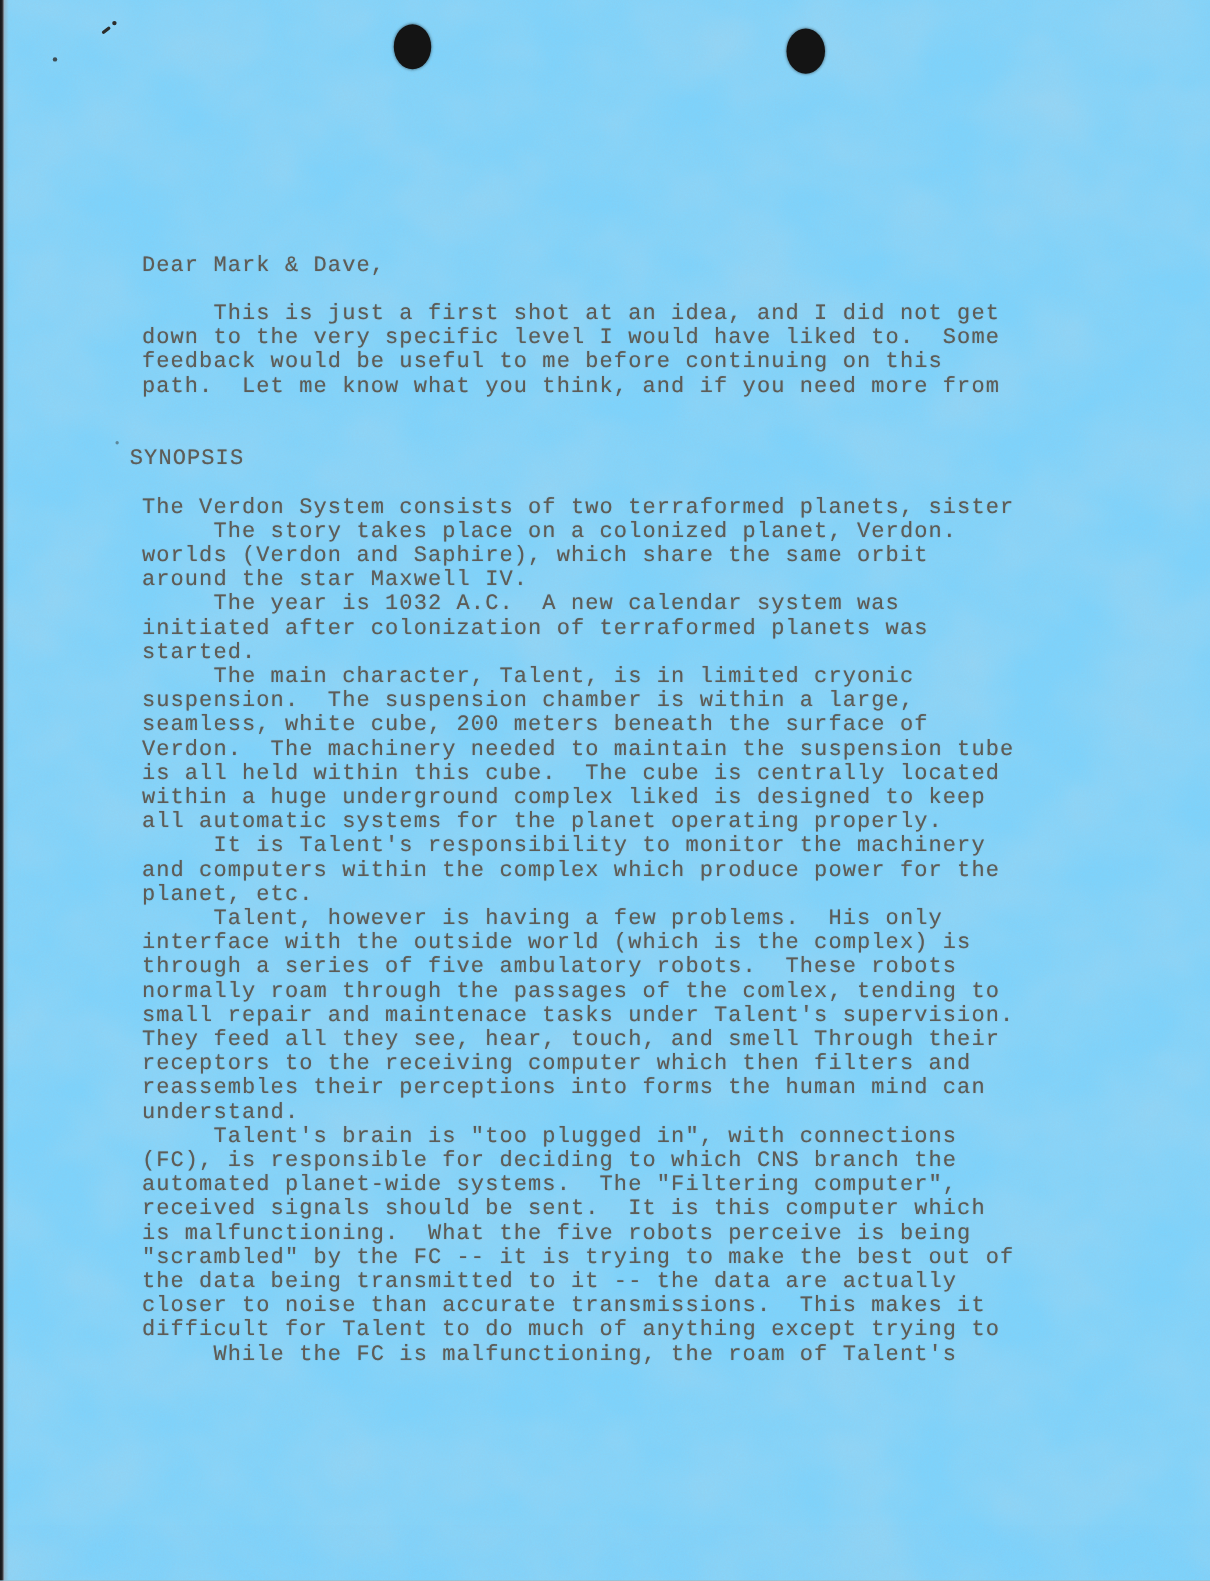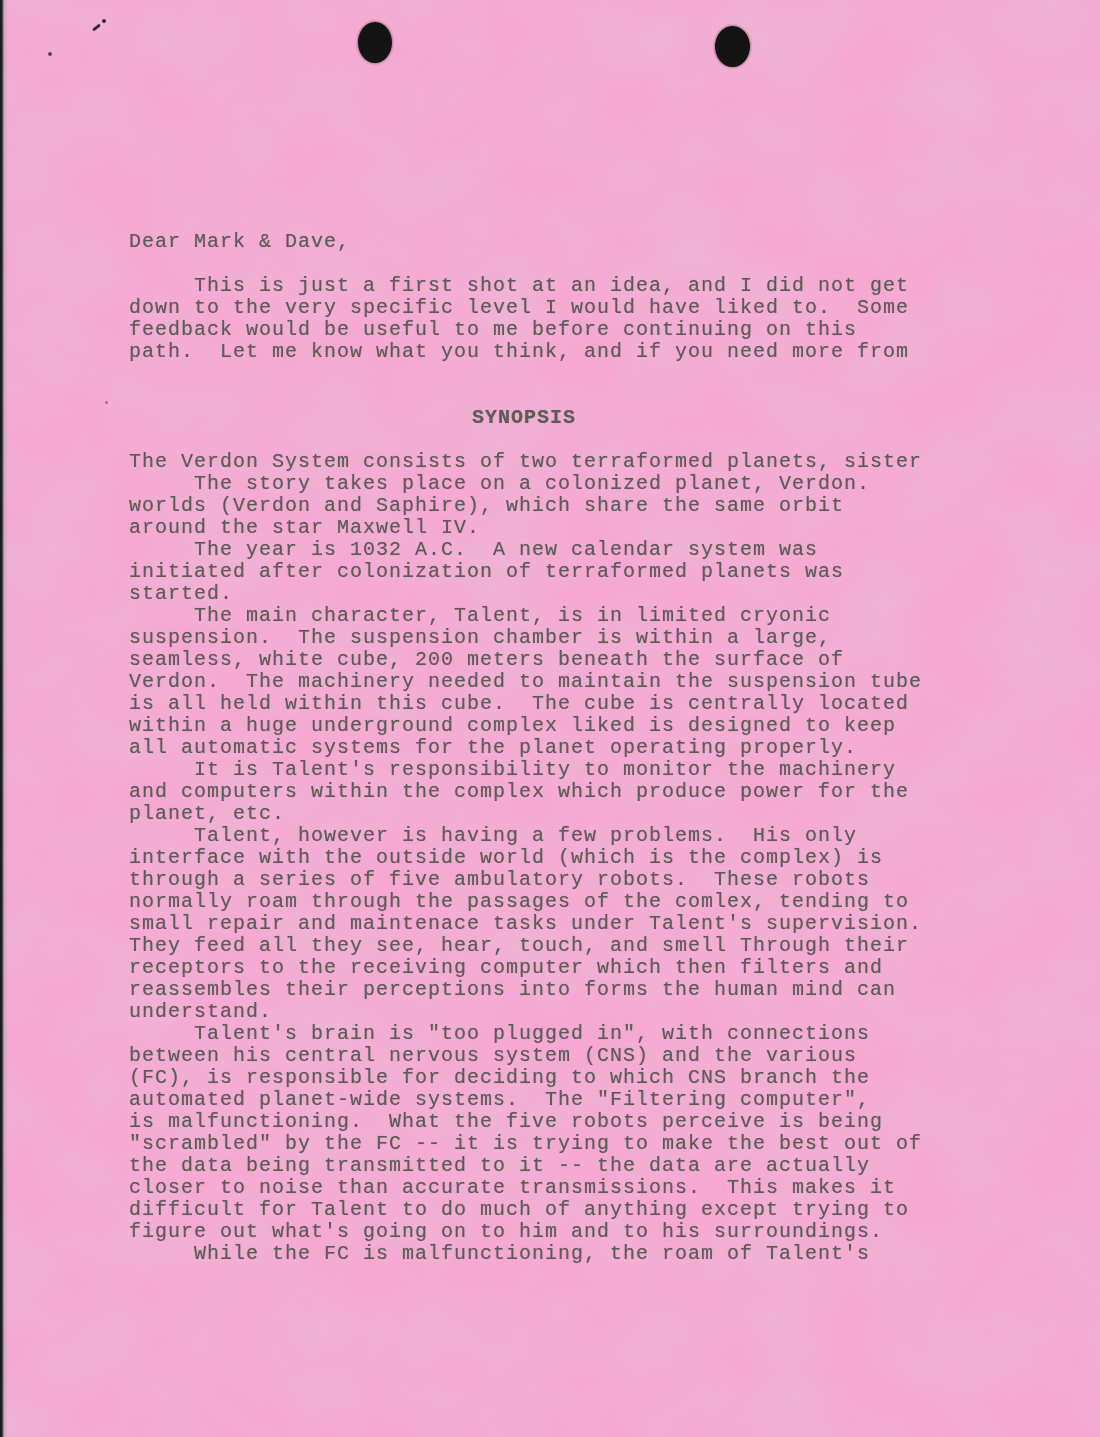--- a/index.html
+++ b/index.html
@@ -4,21 +4,21 @@
 <style>
   html, body {
     margin: 0;
     padding: 0;
     background: #b0b0ac;
   }
   .page {
     position: relative;
     width: 1100px;
     height: 1437px;
-    background: #f9a8d4;
+    background: #7dd3fc;
     overflow: hidden;
     font-family: "Liberation Mono", "DejaVu Sans Mono", monospace;
   }
   .texture-layer {
     position: absolute;
     left: 0; top: 0;
     width: 1100px;
     height: 1437px;
     pointer-events: none;
   }
@@ -56,23 +56,21 @@
     font-size: 20px;
     letter-spacing: 1px;
     text-shadow: 0 0 1px rgba(93,92,87,0.55);
   }
   .line {
     white-space: pre;
     height: 22px;
     line-height: 22px;
   }
   .line.center {
-    text-align: center;
     transform: translateX(-11px);
-    font-weight: bold;
   }
 </style>
 </head>
 <body>
 
 <div class="page">
 
   <svg class="texture-layer" width="1100" height="1437" xmlns="http://www.w3.org/2000/svg">
     <filter id="mottle" x="0" y="0" width="100%" height="100%">
       <feTurbulence type="fractalNoise" baseFrequency="0.011 0.013" numOctaves="3" seed="7"></feTurbulence>
@@ -127,25 +125,24 @@
       <div class="line">     Talent, however is having a few problems.  His only</div>
       <div class="line">interface with the outside world (which is the complex) is</div>
       <div class="line">through a series of five ambulatory robots.  These robots</div>
       <div class="line">normally roam through the passages of the comlex, tending to</div>
       <div class="line">small repair and maintenace tasks under Talent's supervision.</div>
       <div class="line">They feed all they see, hear, touch, and smell Through their</div>
       <div class="line">receptors to the receiving computer which then filters and</div>
       <div class="line">reassembles their perceptions into forms the human mind can</div>
       <div class="line">understand.</div>
       <div class="line">     Talent's brain is "too plugged in", with connections</div>
-      <div class="line">between his central nervous system (CNS) and the various</div>
       <div class="line">(FC), is responsible for deciding to which CNS branch the</div>
       <div class="line">automated planet-wide systems.  The "Filtering computer",</div>
+      <div class="line">received signals should be sent.  It is this computer which</div>
       <div class="line">is malfunctioning.  What the five robots perceive is being</div>
       <div class="line">"scrambled" by the FC -- it is trying to make the best out of</div>
       <div class="line">the data being transmitted to it -- the data are actually</div>
       <div class="line">closer to noise than accurate transmissions.  This makes it</div>
       <div class="line">difficult for Talent to do much of anything except trying to</div>
-      <div class="line">figure out what's going on to him and to his surroundings.</div>
       <div class="line">     While the FC is malfunctioning, the roam of Talent's</div>
     </div>
 
 </div>
 
 </body></html>

